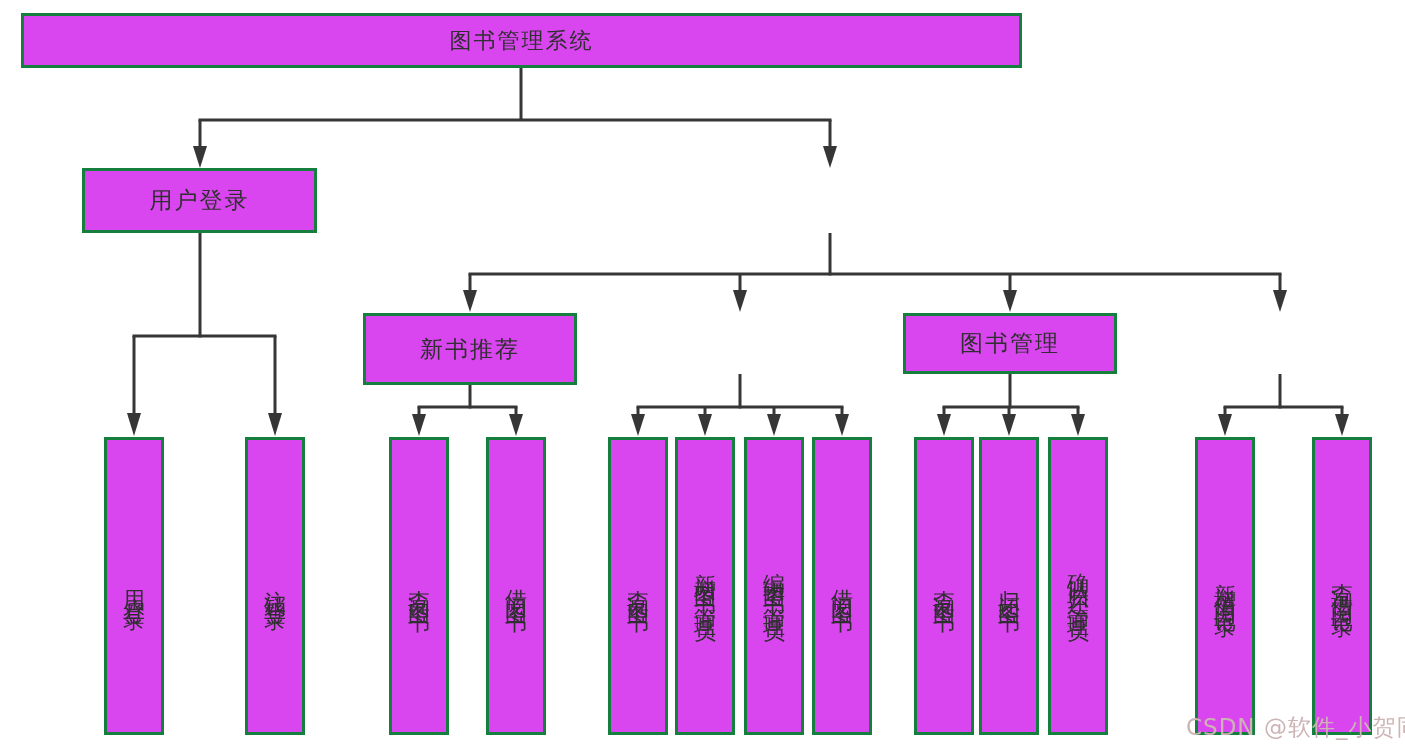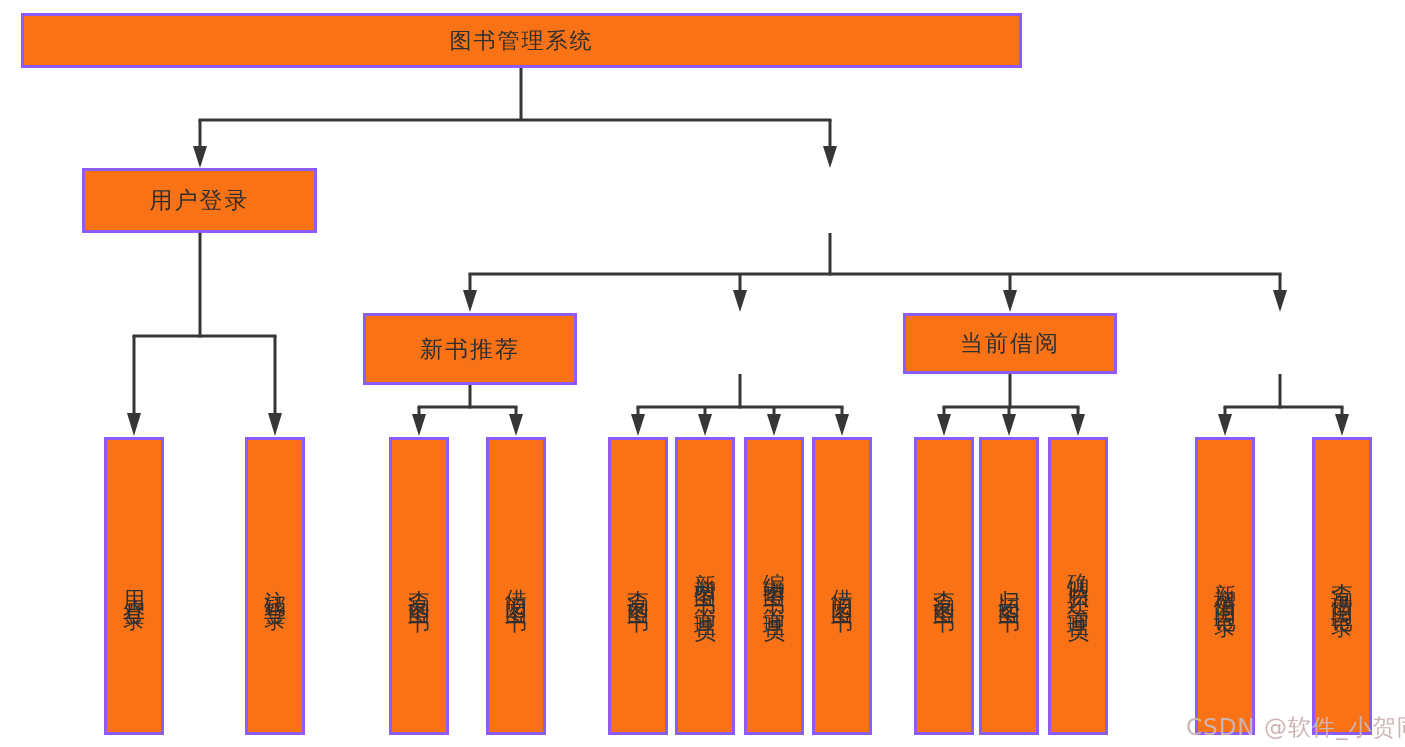--- a/index.html
+++ b/index.html
@@ -6,22 +6,22 @@
   .canvas {
     position:relative;
     width:1405px; height:747px;
     background:#ffffff;
     font-family:"DejaVu Sans", sans-serif;
     overflow:hidden;
   }
   .connectors { position:absolute; left:0; top:0; z-index:0; }
   .box {
     position:absolute;
-    background:#f97316;
-    border:3px solid #8b5cf6;
+    background:#d946ef;
+    border:3px solid #15803d;
     box-sizing:border-box;
     display:flex;
     align-items:center;
     justify-content:center;
     z-index:1;
   }
   .lbl {
     color:#2f2f2f;
     white-space:nowrap;
   }
@@ -121,21 +121,21 @@
   </div>
 
   <div class="box hbox" style="left:82px;top:168px;width:235px;height:65px">
     <span class="lbl">用户登录</span>
   </div>
 
   <div class="box hbox" style="left:363px;top:313px;width:214px;height:72px">
     <span class="lbl">新书推荐</span>
   </div>
   <div class="box hbox" style="left:903px;top:313px;width:214px;height:61px">
-    <span class="lbl">当前借阅</span>
+    <span class="lbl">图书管理</span>
   </div>
 
   <div class="box vbox" style="left:104px;top:437px;width:60px;height:298px">
     <span class="lbl">用户登录</span>
   </div>
   <div class="box vbox" style="left:245px;top:437px;width:60px;height:298px">
     <span class="lbl">注销登录</span>
   </div>
   <div class="box vbox" style="left:389px;top:437px;width:60px;height:298px">
     <span class="lbl">查询图书</span>

